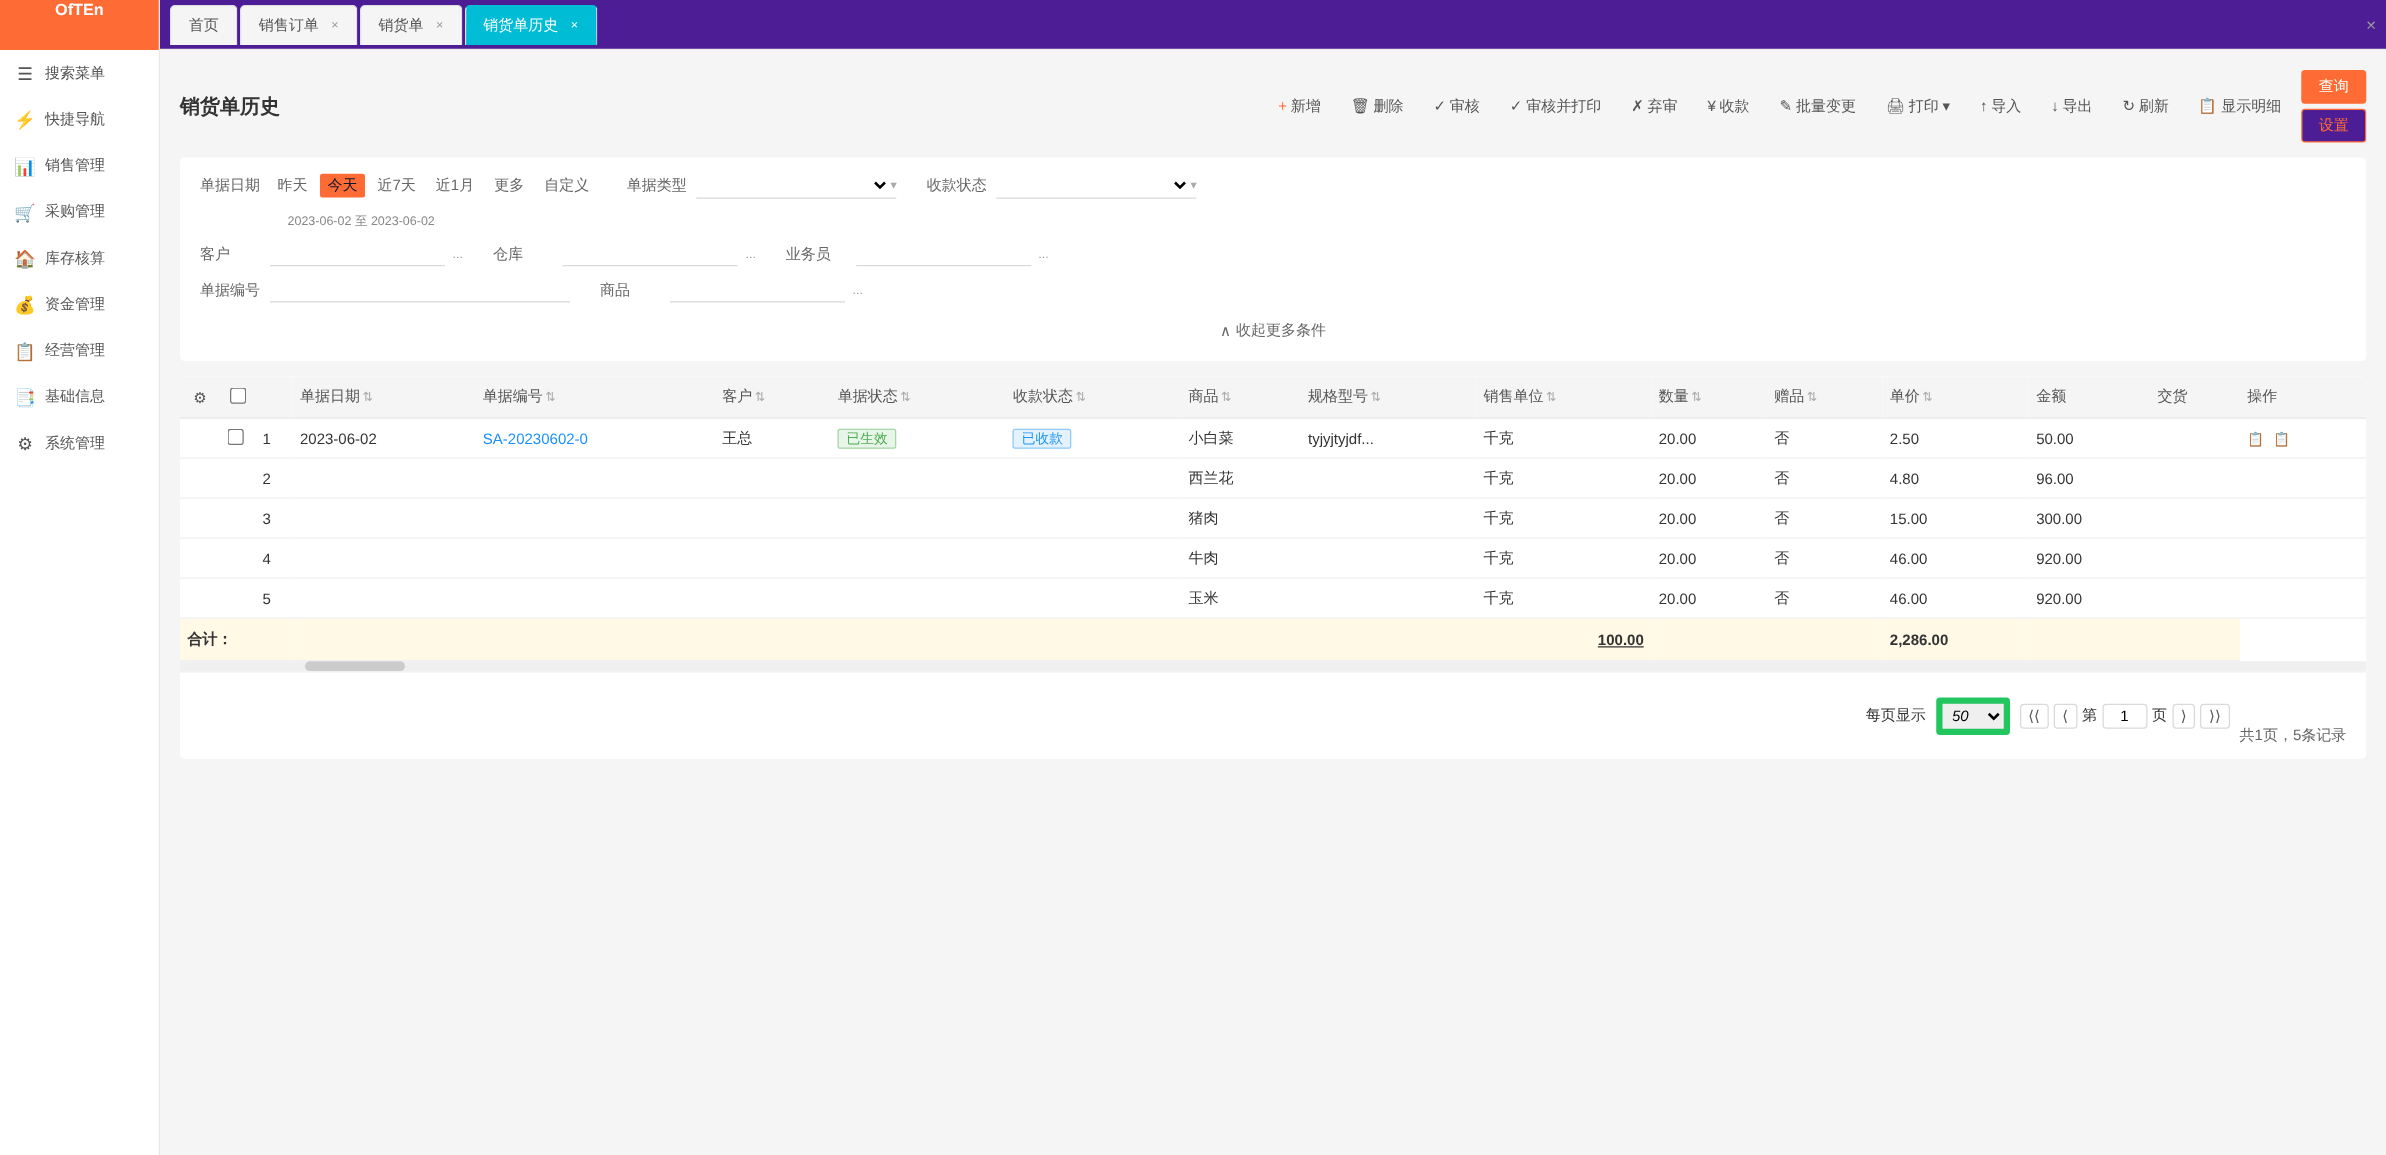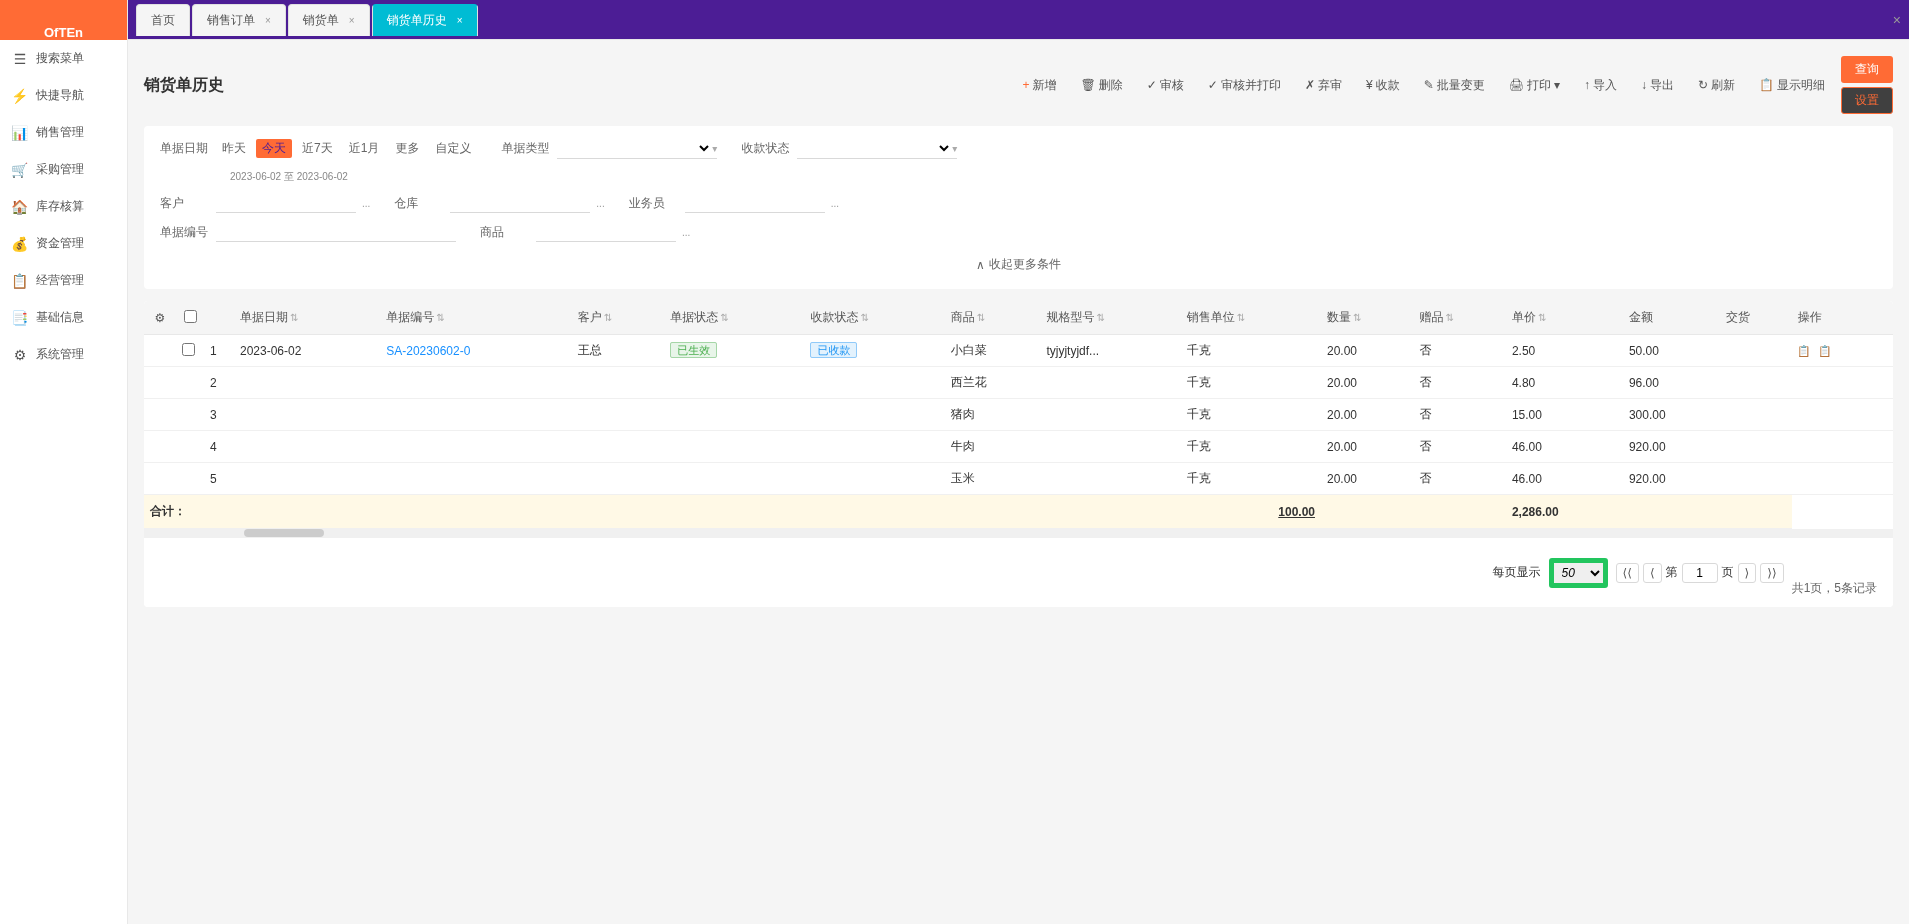--- a/index.html
+++ b/index.html
@@ -1,20 +1,20 @@
 <!DOCTYPE html>
 <html><head>
   <meta charset="utf-8">
   <style>
     * { box-sizing: border-box; margin: 0; padding: 0; }
     body { font-family: "Microsoft YaHei", Arial, sans-serif; font-size: 12px; color: #333; background: #f5f5f5; display: flex; height: 924px; overflow: hidden; }
 
     
     .sidebar { width: 128px; background: #fff; border-right: 1px solid #e8e8e8; display: flex; flex-direction: column; height: 100%; }
-    .sidebar-logo { height: 40px; background: #ff6b35; display: flex; align-items: flex-end; justify-content: center; color: #fff; font-size: 13px; font-weight: bold; }
+    .sidebar-logo { height: 40px; background: #ff6b35; display: flex; align-items: flex-start; justify-content: center; color: #fff; font-size: 13px; font-weight: bold; }
     .sidebar-item { display: flex; align-items: center; padding: 10px 12px; cursor: pointer; color: #555; font-size: 12px; gap: 8px; }
     .sidebar-item .icon { width: 16px; height: 16px; display: flex; align-items: center; justify-content: center; font-size: 14px; }
 
     
     .main { flex: 1; display: flex; flex-direction: column; overflow: hidden; }
 
     
     .tabs-bar { height: 40px; background: #4c1d95; border-bottom: 1px solid #e8e8e8; display: flex; align-items: center; padding: 0 8px; gap: 2px; }
     .tab { height: 32px; padding: 0 14px; display: flex; align-items: center; gap: 6px; border-radius: 4px 4px 0 0; cursor: pointer; font-size: 12px; color: #555; background: #f5f5f5; border: 1px solid #e0e0e0; border-bottom: none; }
     .tab.active { background: #fff; color: #333; border-top: 2px solid #00bcd4; }
@@ -22,21 +22,21 @@
 
     
     .content { flex: 1; overflow-y: auto; padding: 16px; background: #f5f5f5; }
 
     
     .page-header { display: flex; align-items: center; justify-content: space-between; margin-bottom: 12px; }
     .page-title { font-size: 16px; font-weight: bold; color: #333; }
     .toolbar { display: flex; align-items: center; gap: 8px; flex-wrap: wrap; }
     .toolbar-btn { display: flex; align-items: center; gap: 3px; padding: 4px 8px; border: none; background: none; cursor: pointer; color: #555; font-size: 12px; }
     .btn-query { background: #ff6b35; color: #fff; border: none; border-radius: 3px; padding: 5px 14px; cursor: pointer; font-size: 12px; }
-    .btn-setting { background: #404040; color: #ff6b35; border: 1px solid #ff6b35; border-radius: 3px; padding: 4px 12px; cursor: pointer; font-size: 12px; margin-top: 4px; }
+    .btn-setting { background: #4c1d95; color: #ff6b35; border: 1px solid #ff6b35; border-radius: 3px; padding: 4px 12px; cursor: pointer; font-size: 12px; margin-top: 4px; }
 
     
     .filter-panel { background: #fff; border-radius: 4px; padding: 12px 16px; margin-bottom: 12px; }
     .filter-row { display: flex; align-items: center; gap: 24px; margin-bottom: 10px; flex-wrap: wrap; }
     .filter-item { display: flex; align-items: center; gap: 6px; }
     .filter-label { color: #666; min-width: 50px; }
     .filter-input { border: none; border-bottom: 1px solid #d9d9d9; padding: 2px 4px; width: 140px; font-size: 12px; outline: none; }
     .filter-select { border: none; border-bottom: 1px solid #d9d9d9; padding: 2px 4px; width: 160px; font-size: 12px; outline: none; background: none; }
     .date-tag { display: flex; gap: 4px; align-items: center; }
     .date-tag-item { padding: 1px 6px; border-radius: 2px; cursor: pointer; color: #666; font-size: 12px; }
@@ -205,21 +205,21 @@
         </div>
       </div>
     </div>
 
     <div class="filter-panel">
       <div class="filter-row">
         <div class="filter-item">
           <span class="filter-label">单据日期</span>
           <div class="date-tag">
             <span class="date-tag-item">昨天</span>
-            <span class="date-tag-item active" style="background:#ff6b35;color:#4c1d95;">今天</span>
+            <span class="date-tag-item active" style="background:#ff6b35;color:#0f172a;">今天</span>
             <span class="date-tag-item">近7天</span>
             <span class="date-tag-item">近1月</span>
             <span class="date-tag-item">更多</span>
             <span class="date-tag-item">自定义</span>
           </div>
         </div>
         <div class="filter-item">
           <span class="filter-label">单据类型</span>
           <div class="select-with-arrow">
             <select class="filter-select" style="width:120px;"></select>

